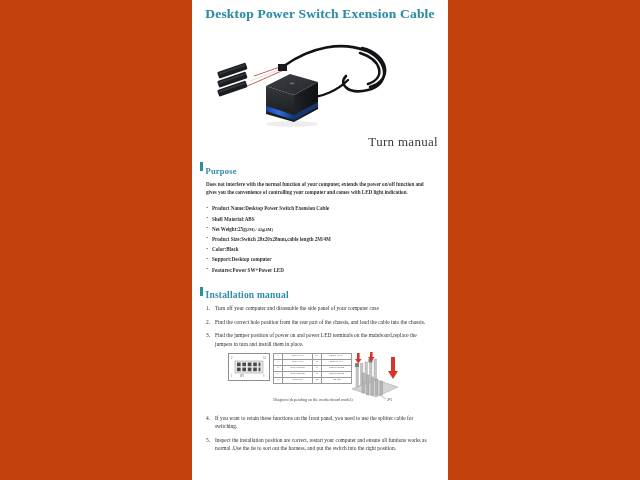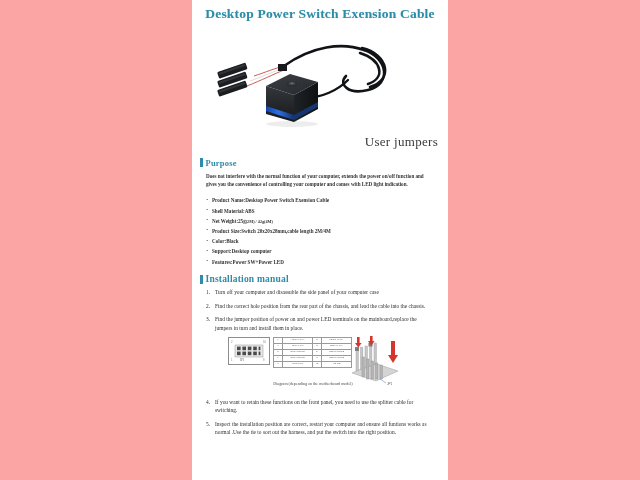--- a/index.html
+++ b/index.html
@@ -11,21 +11,21 @@
     width: 640px;
     height: 480px;
     overflow: hidden;
     font-family: "Liberation Serif", "DejaVu Serif", serif;
     color: #2b2b2b;
   }
   .page {
     position: relative;
     width: 640px;
     height: 480px;
-    background: #fca5a5;
+    background: #c2410c;
   }
   
   .sheet {
     position: absolute;
     left: 192px;
     top: 0;
     width: 256px;
     height: 480px;
     background: #ffffff;
   }
@@ -72,20 +72,21 @@
     height: 9px;
     background: #2e8ca8;
     margin-right: 3px;
     flex: none;
   }
   .sec-title {
     font-size: 8.5px;
     font-weight: bold;
     color: #2e8ca8;
     letter-spacing: .2px;
+    margin-top: 8px;
   }
   .sec-title.big { font-size: 9.5px; }
 
   
   .block {
     margin: 0 14px 9px 14px;
   }
   .para {
     font-size: 5.1px;
     line-height: 1.62;
@@ -269,21 +270,21 @@
 
           <ellipse cx="100" cy="60" rx="5" ry="2.6" fill="#2b2e32"></ellipse>
           <ellipse cx="100" cy="59.5" rx="3.4" ry="1.7" fill="#44484d"></ellipse>
           <ellipse cx="100" cy="59.2" rx="1.5" ry="0.8" fill="#6e747a"></ellipse>
 
           <ellipse cx="100" cy="100" rx="26" ry="3" fill="#000" opacity="0.07"></ellipse>
         </g>
       </svg>
     </div>
 
-    <div class="user-manual">User jumpers</div>
+    <div class="user-manual">Turn manual</div>
 
     <div class="sec-head">
       <span class="sec-bar"></span>
       <span class="sec-title">Purpose</span>
     </div>
     <div class="block">
       <div class="para">Does not interfere with the normal function of your computer, extends the power on/off function and gives you the convenience of controlling your computer and comes with LED light indication.</div>
     </div>
 
     <div class="block">

